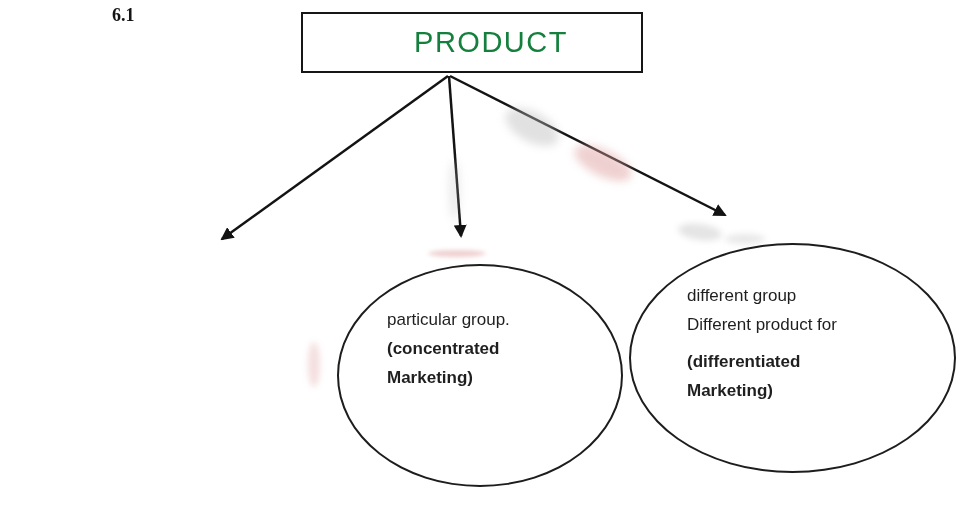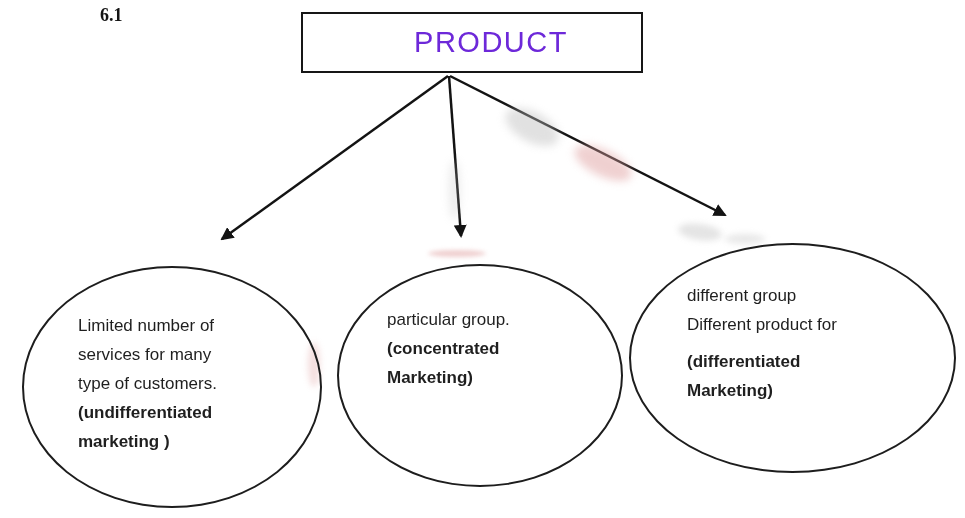--- a/index.html
+++ b/index.html
@@ -11,21 +11,21 @@
   .canvas {
     position: relative;
     width: 965px;
     height: 518px;
     background: #ffffff;
     overflow: hidden;
     color: #1c1c1c;
   }
   .figure-label {
     position: absolute;
-    left: 100px;
+    left: 112px;
     top: 5px;
     font-family: "Liberation Serif", serif;
     font-weight: 700;
     font-size: 18px;
     color: #141414;
   }
   .product-box {
     position: absolute;
     left: 301px;
     top: 12px;
@@ -33,21 +33,21 @@
     height: 61px;
     border: 2px solid #161616;
     box-sizing: border-box;
     display: flex;
     align-items: center;
     justify-content: center;
   }
   .product-box .product-label {
     font-size: 29px;
     letter-spacing: 1.5px;
-    color: #6d28d9;
+    color: #15803d;
     margin-left: 38px;
   }
   .arrows-layer {
     position: absolute;
     left: 0;
     top: 0;
     width: 965px;
     height: 518px;
     pointer-events: none;
   }
@@ -117,29 +117,20 @@
   </svg>
 
   <div class="smudge gray sm-1"></div>
   <div class="smudge pink sm-2"></div>
   <div class="smudge gray sm-3"></div>
   <div class="smudge pink sm-4"></div>
   <div class="smudge gray sm-5"></div>
   <div class="smudge pink sm-6"></div>
   <div class="smudge gray sm-7"></div>
 
-  <div class="ellipse ellipse-1">
-    <div class="node-text text-1">
-      <div class="desc">Limited number of</div>
-      <div class="desc">services for many</div>
-      <div class="desc">type of customers.</div>
-      <div class="term first-term">(undifferentiated</div>
-      <div class="term">marketing )</div>
-    </div>
-  </div>
 
   <div class="ellipse ellipse-2">
     <div class="node-text text-2">
       <div class="desc">particular group.</div>
       <div class="term first-term">(concentrated</div>
       <div class="term">Marketing)</div>
     </div>
   </div>
 
   <div class="ellipse ellipse-3">

